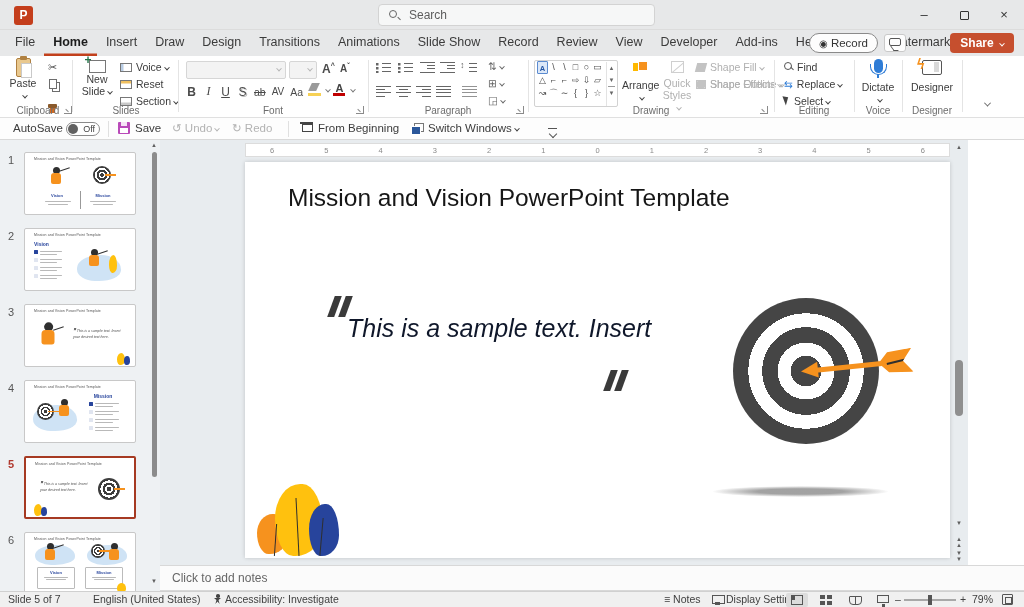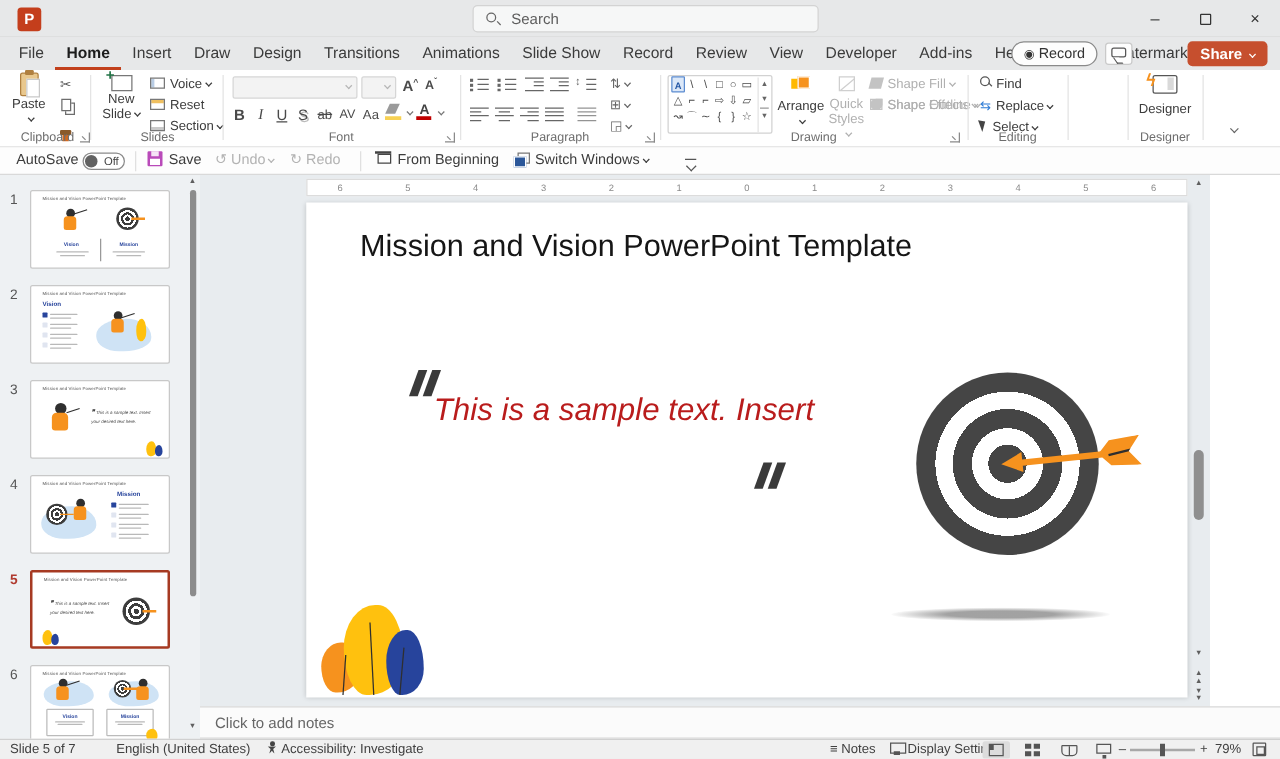--- a/index.html
+++ b/index.html
@@ -172,21 +172,21 @@
          display:flex;justify-content:space-between;align-items:center;padding:0 24px}
   .ruler .rnum{font-size:7.5px;color:#8a8a8a}
   .slide{position:absolute;left:85px;top:22px;width:705px;height:396px;background:#fff;box-shadow:0 0 4px rgba(0,0,0,.18)}
   .cscroll{position:absolute;left:792px;top:2px;width:14px;height:420px}
   .cthumb{position:absolute;left:3px;top:218px;width:8px;height:56px;background:#8f8f8f;border-radius:4px}
   
   .stitle{position:absolute;left:43px;top:22px;font-size:24.5px;color:#161616}
   .qmark{position:absolute;width:26px;height:22px}
   .qmark i{position:absolute;top:0;width:7px;height:21px;background:#3a3a3a;transform:skewX(-20deg)}
   .qmark i:nth-child(1){left:2px}.qmark i:nth-child(2){left:13px}
-  .qtext{position:absolute;left:102px;top:150px;width:330px;font-size:25px;font-style:italic;color:#b91c1c;line-height:32px}
+  .qtext{position:absolute;left:102px;top:150px;width:330px;font-size:25px;font-style:italic;color:#0f172a;line-height:32px}
   .target{position:absolute;left:488px;top:136px;width:146px;height:146px;border-radius:50%;
           background:radial-gradient(circle closest-side,#454545 0 21%,#fff 21% 39%,#454545 39% 60%,#fff 60% 79%,#454545 79% 100%)}
   .arrow{position:absolute;left:556px;top:194px;width:115px;height:30px;transform:rotate(-6deg);transform-origin:4px 15px}
   .ahead{position:absolute;left:0;top:7px;width:0;height:0;border-right:17px solid #F6921E;
          border-top:8px solid transparent;border-bottom:8px solid transparent}
   .ashaft{position:absolute;left:15px;top:13px;width:66px;height:4.5px;background:#F6921E}
   .afletch{position:absolute;left:78px;top:3px;width:34px;height:24px;background:#F6921E;
            clip-path:polygon(0 50%,28% 8%,100% 0%,72% 50%,100% 100%,28% 92%)}
   .afletch::after{content:"";position:absolute;left:8px;top:11px;width:24px;height:2px;background:#2f2f2f;transform:rotate(-8deg)}
   .tshadow{position:absolute;left:468px;top:324px;width:175px;height:11px;border-radius:50%;
@@ -396,20 +396,28 @@
     <div class="gdiv" style="left:774px"></div>
 
     <div class="rgroup" style="left:776px;width:76px">
       <div class="smalltxt" style="left:8px;top:5px"><span class="magicon"></span><span>Find</span></div>
       <div class="smalltxt" style="left:8px;top:22px"><span style="color:#2E7CD6;margin-right:4px">⇆</span><span>Replace</span><span class="cv sm"></span></div>
       <div class="smalltxt" style="left:8px;top:39px"><span class="ptr"></span><span>Select</span><span class="cv sm"></span></div>
       <div class="glabel">Editing</div>
     </div>
     <div class="gdiv" style="left:854px"></div>
 
+    <div class="rgroup" style="left:856px;width:44px">
+      <div class="bigbtn" style="left:2px;top:3px;width:40px">
+        <div class="mic"></div>
+        <div style="margin-top:8px">Dictate</div>
+        <span class="cv sm"></span>
+      </div>
+      <div class="glabel">Voice</div>
+    </div>
     <div class="gdiv" style="left:902px"></div>
 
     <div class="rgroup" style="left:904px;width:56px">
       <div class="bigbtn" style="left:4px;top:4px;width:48px">
         <div class="desic">
             <span class="desbolt">ϟ</span>
           </div>
         <div style="margin-top:6px">Designer</div>
       </div>
       <div class="glabel">Designer</div>

